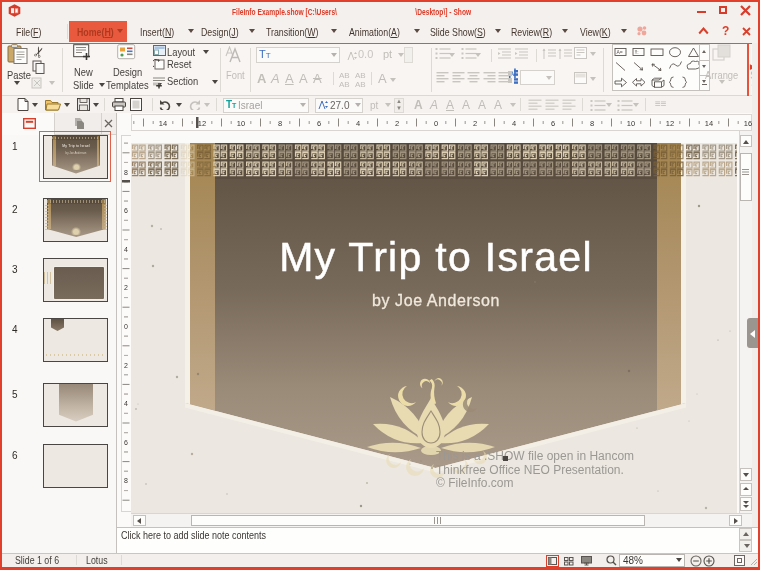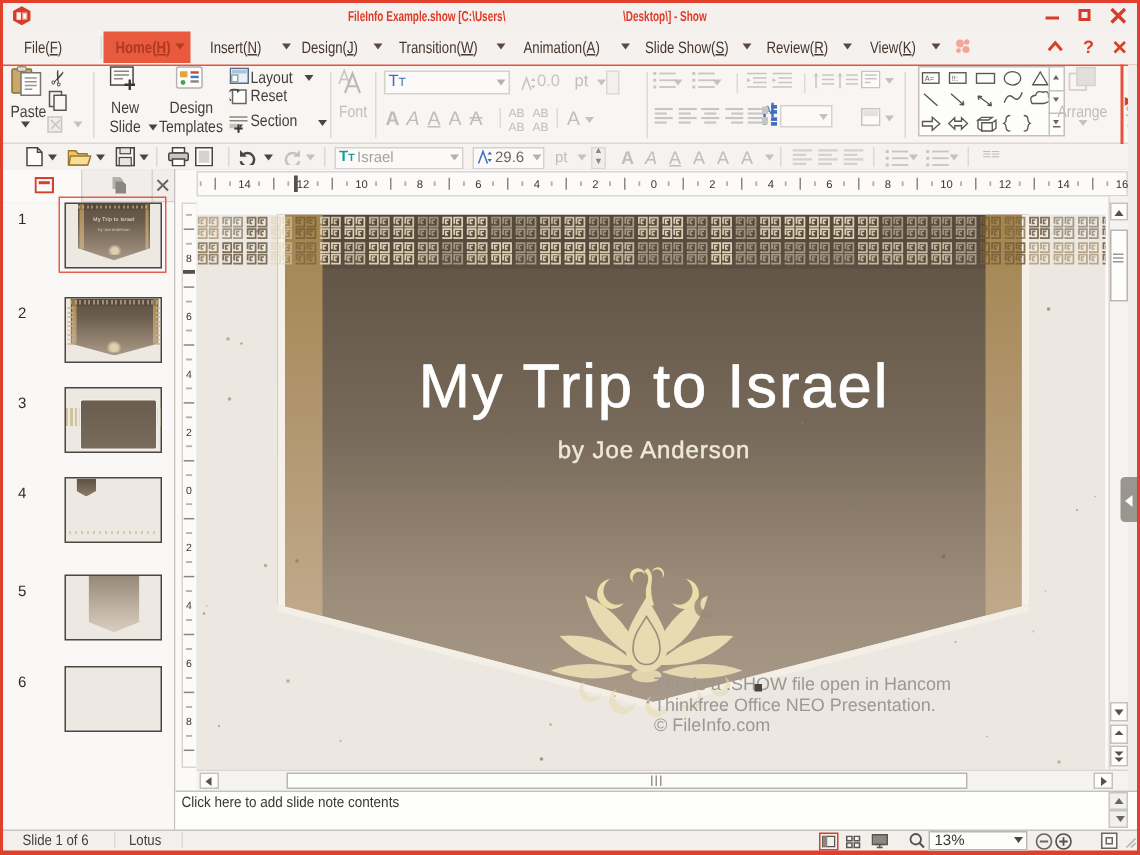--- a/index.html
+++ b/index.html
@@ -324,21 +324,21 @@
 <div class="sep" style="left:216px;top:98px;height:13px"></div>
 <div class="combo" style="left:223px;top:97.5px;width:86px;height:15px"></div>
 <div class="abs" style="left:226px;top:99px;font-size:10px;font-weight:bold;color:#14A09A">T<span style="font-size:7px">T</span></div>
 <div class="abs" style="left:238px;top:99.5px;font-size:10px;color:#A5A19D">Israel</div>
 <div class="abs" style="left:300px;top:103px;width:0;height:0;border-left:3px solid transparent;border-right:3px solid transparent;border-top:4px solid #B5B1AD"></div>
 <div class="combo" style="left:315px;top:97.5px;width:48px;height:15px"></div>
 <svg class="abs" style="left:318px;top:99px" width="10" height="11" viewBox="0 0 10 11">
 <path d="M1 10 L4 2 L7 10" stroke="#3D6EBF" fill="none"></path>
 <path d="M8.5 2 l1.5 2 h-3 Z M8.5 9 l1.5 -2 h-3 Z" fill="#3D6EBF"></path>
     </svg>
-<div class="abs" style="left:330px;top:99.5px;font-size:10px;color:#6A6560">29.6</div>
+<div class="abs" style="left:330px;top:99.5px;font-size:10px;color:#6A6560">27.0</div>
 <div class="abs" style="left:355px;top:103px;width:0;height:0;border-left:3px solid transparent;border-right:3px solid transparent;border-top:4px solid #B5B1AD"></div>
 <div class="abs dis" style="left:370px;top:99.5px;font-size:10px">pt</div>
 <div class="abs" style="left:385px;top:103px;width:0;height:0;border-left:3px solid transparent;border-right:3px solid transparent;border-top:4px solid #C5C1BD"></div>
 <div class="abs" style="left:394px;top:97.5px;width:10px;height:15px;border:1px solid #DDD9D5;background:#F0EDEA"></div>
 <div class="abs" style="left:396px;top:98px;font-size:6px;color:#8A8680;line-height:7px">▲<br>▼</div>
 <div class="abs dis" style="left:414px;top:98px;font-size:12px;font-weight:bold">A</div>
 <div class="abs dis" style="left:430px;top:98px;font-size:12px;font-style:italic">A</div>
 <div class="abs dis" style="left:446px;top:98px;font-size:12px;text-decoration:underline">A</div>
 <div class="abs dis" style="left:462px;top:98px;font-size:12px;">A</div>
 <div class="abs dis" style="left:478px;top:98px;font-size:12px;">A</div>
@@ -846,21 +846,21 @@
     </svg>
 <svg class="abs" style="left:581px;top:556px" width="11" height="10" viewBox="0 0 11 10">
 <rect x="0.5" y="0.5" width="10" height="6.5" fill="#8A8680" stroke="#5A5551"></rect>
 <path d="M3 7 h5 M5.5 7 v2 M3.5 9 h4" stroke="#5A5551"></path>
     </svg>
 <svg class="abs" style="left:606px;top:555px" width="11" height="11" viewBox="0 0 11 11">
 <circle cx="4.5" cy="4.5" r="3.5" fill="none" stroke="#55504C" stroke-width="1.2"></circle>
 <path d="M7 7 L10 10" stroke="#55504C" stroke-width="1.4"></path>
     </svg>
 <div class="abs" style="left:619px;top:553.5px;width:66px;height:13px;background:#FDFDFC;border:1px solid #B9B5B1"></div>
-<div class="abs" style="left:623px;top:555px;font-size:10px;color:#3A3632">13%</div>
+<div class="abs" style="left:623px;top:555px;font-size:10px;color:#3A3632">48%</div>
 <div class="abs" style="left:676px;top:558px;width:0;height:0;border-left:3px solid transparent;border-right:3px solid transparent;border-top:4px solid #4A4541"></div>
 <svg class="abs" style="left:690px;top:554.5px" width="12" height="12" viewBox="0 0 12 12">
 <circle cx="6" cy="6" r="5" fill="none" stroke="#6A6560" stroke-width="1.1"></circle>
 <path d="M3.2 6 h5.6" stroke="#6A6560" stroke-width="1.2"></path>
     </svg>
 <svg class="abs" style="left:703px;top:554.5px" width="12" height="12" viewBox="0 0 12 12">
 <circle cx="6" cy="6" r="5" fill="none" stroke="#55504C" stroke-width="1.1"></circle>
 <path d="M3.2 6 h5.6 M6 3.2 v5.6" stroke="#55504C" stroke-width="1.2"></path>
     </svg>
 <div class="abs" style="left:734px;top:555px;width:11px;height:11px;border:1px solid #6A6560;background:#FBFAF9"></div>

